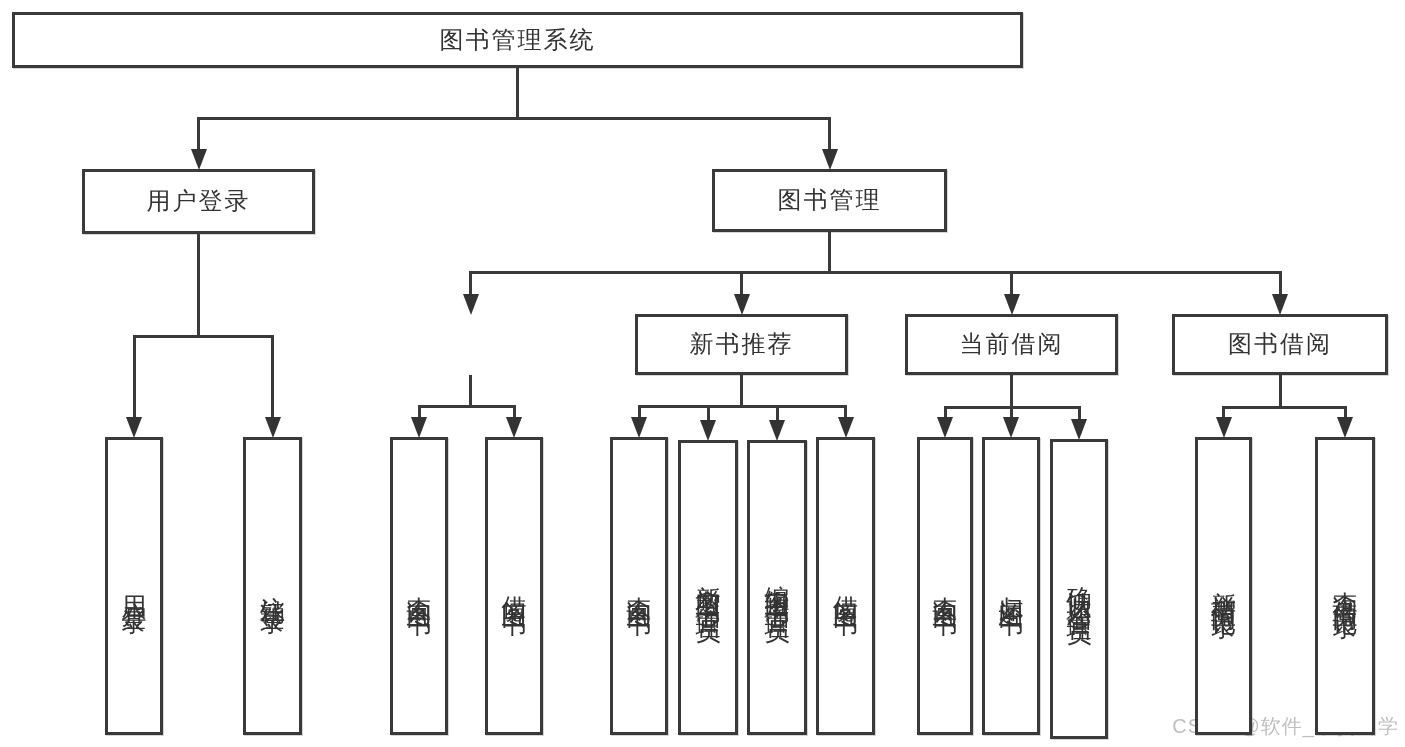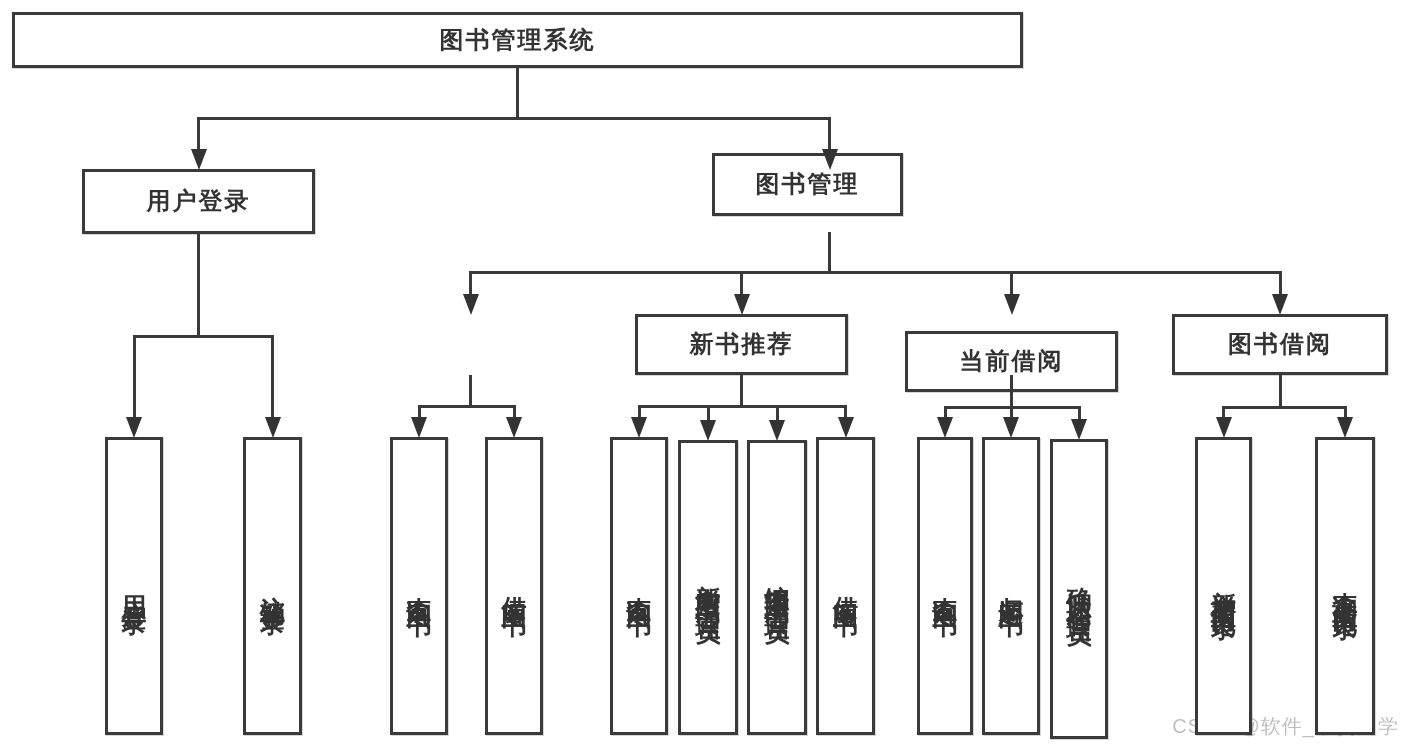--- a/index.html
+++ b/index.html
@@ -24,21 +24,20 @@
     align-items: center;
     justify-content: center;
     color: #333333;
     box-shadow: 1px 1px 0 rgba(140,140,140,0.35);
   }
   .node .lbl {
     font-size: 24px;
     letter-spacing: 2px;
     white-space: nowrap;
     line-height: 1.2;
-    font-weight: bold;
   }
   .node.vertical .lbl {
     writing-mode: vertical-rl;
     text-orientation: mixed;
     font-size: 25px;
     letter-spacing: 5px;
     line-height: 1;
     white-space: normal;
   }
   .vline, .hline {
@@ -67,27 +66,27 @@
 <body>
 
 <div id="stage">
   <div class="watermark">CSDN @软件_小贺同学</div>
 <div class="node" style="left: 12px; top: 12px; width: 1011px; height: 56px;">
       <span class="lbl">图书管理系统</span>
     </div>
     <div class="node" style="left: 82px; top: 169px; width: 233px; height: 65px;">
       <span class="lbl">用户登录</span>
     </div>
-    <div class="node" style="left: 712px; top: 153px; width: 191px; height: 63px;">
+    <div class="node" style="left: 712px; top: 169px; width: 235px; height: 63px;">
       <span class="lbl">图书管理</span>
     </div>
     <div class="node" style="left: 635px; top: 314px; width: 213px; height: 61px;">
       <span class="lbl">新书推荐</span>
     </div>
-    <div class="node" style="left: 905px; top: 331px; width: 213px; height: 61px;">
+    <div class="node" style="left: 905px; top: 314px; width: 213px; height: 61px;">
       <span class="lbl">当前借阅</span>
     </div>
     <div class="node" style="left: 1172px; top: 314px; width: 216px; height: 61px;">
       <span class="lbl">图书借阅</span>
     </div>
     <div class="node vertical" style="left: 105px; top: 437px; width: 58px; height: 298px;">
       <span class="lbl">用户登录</span>
     </div>
     <div class="node vertical" style="left: 243px; top: 437px; width: 59px; height: 298px;">
       <span class="lbl">注销登录</span>

